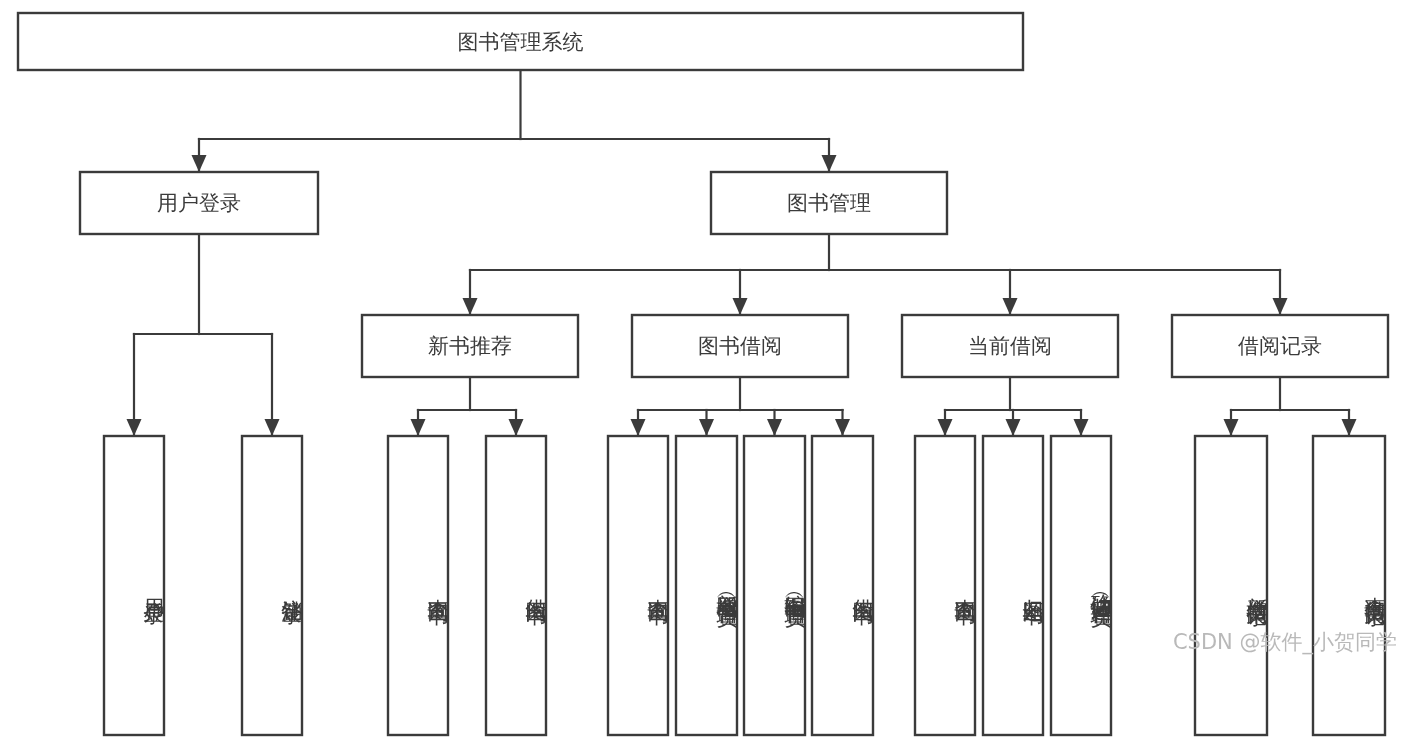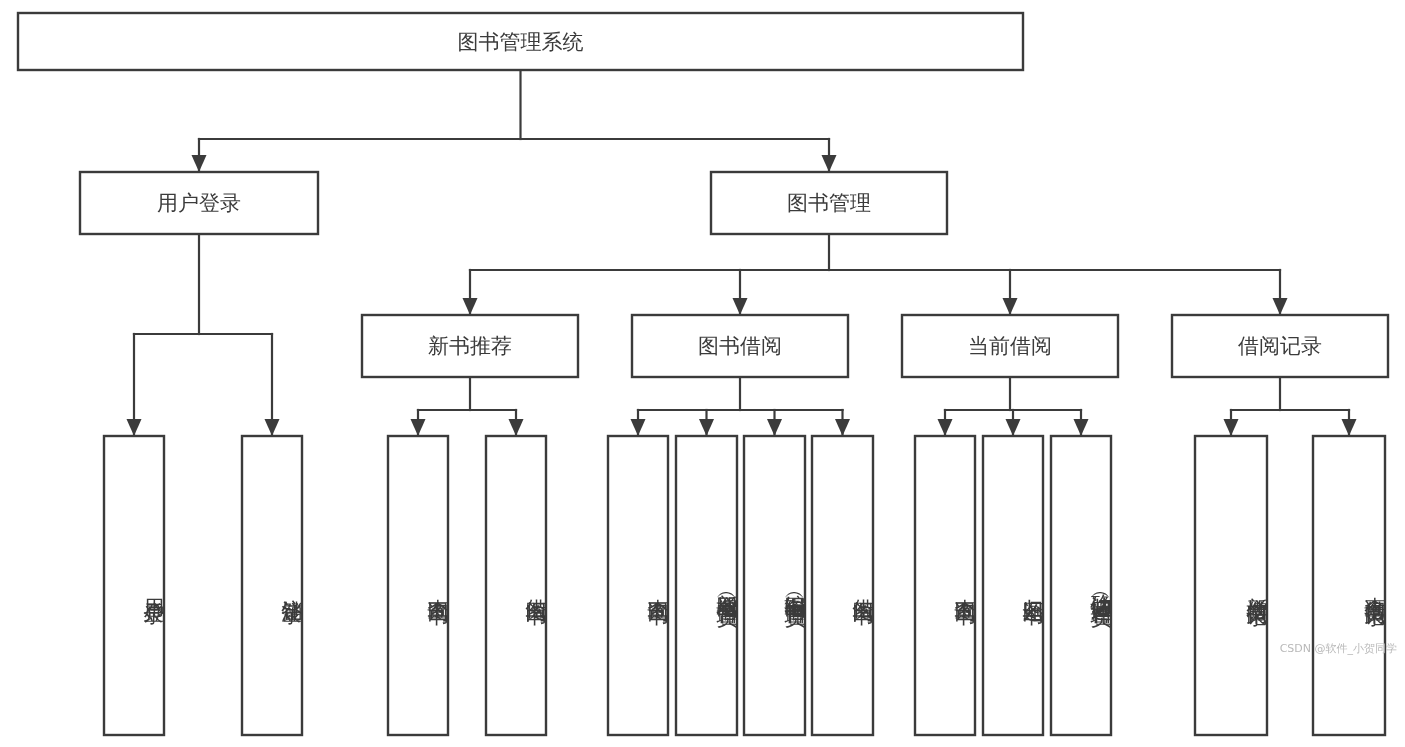--- a/index.html
+++ b/index.html
@@ -64,21 +64,21 @@
     letter-spacing: 2px;
     white-space: nowrap;
     pointer-events: none;
     user-select: none;
   }
   #watermark {
     position: absolute;
     right: 8px;
     bottom: 4px;
     font-family: "DejaVu Sans", "Liberation Sans", sans-serif;
-    font-size: 11px;
+    font-size: 21px;
     color: #b9b9b9;
     white-space: nowrap;
     user-select: none;
   }
 </style>
 </head>
 <body>
 
 <div id="diagram-root">
 

